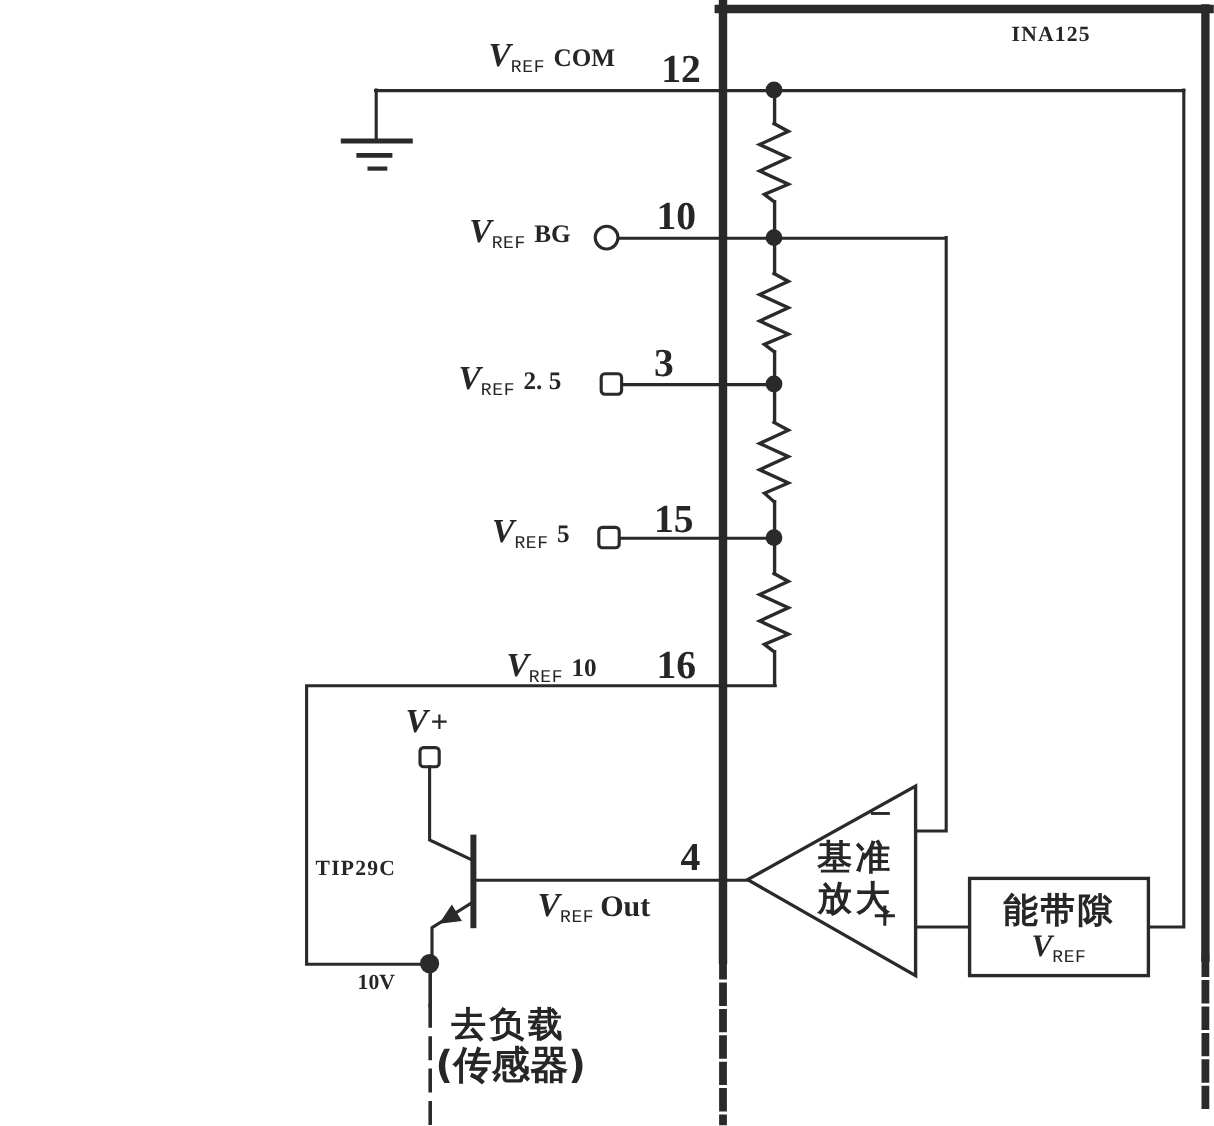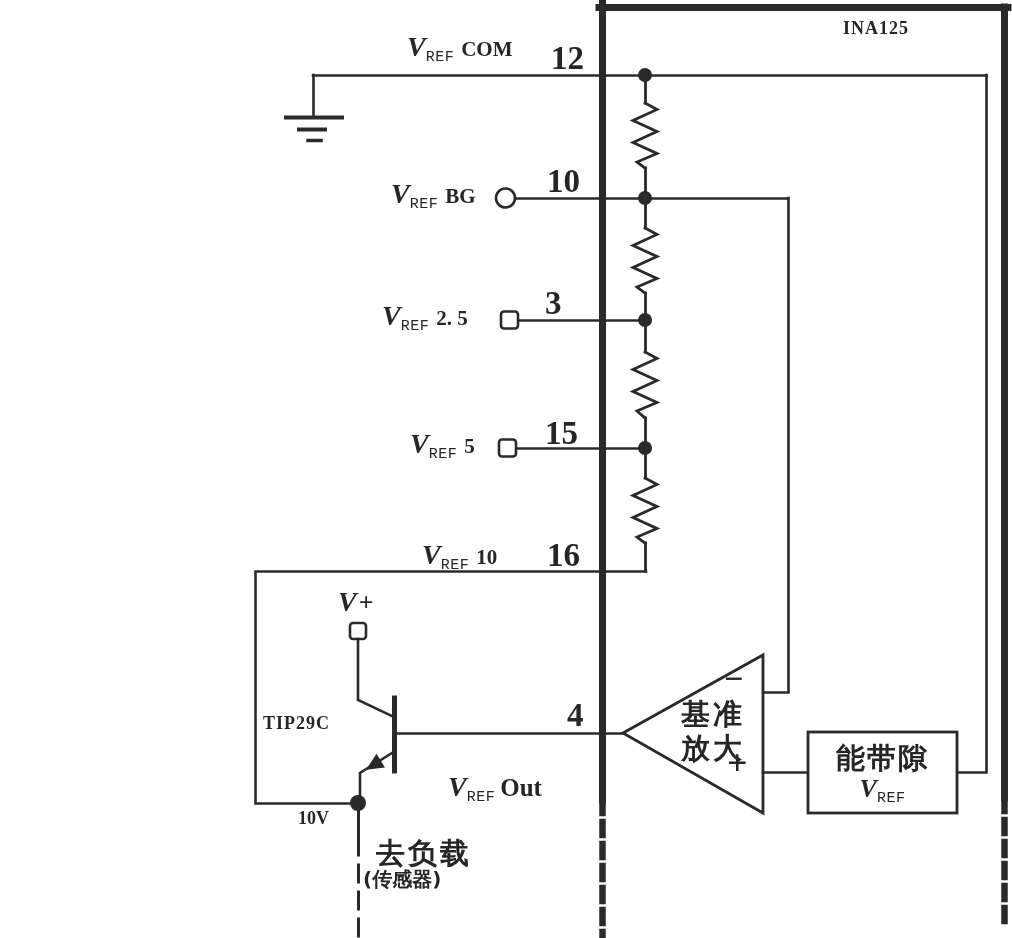--- a/index.html
+++ b/index.html
@@ -11,21 +11,21 @@
   .lbl{position:absolute;white-space:nowrap;color:#262626;}
   .serif-lg{font-size:18px;font-weight:600;letter-spacing:1px;}
   .pin-num{font-size:33px;font-weight:600;}
   .vref .v{font-style:italic;font-weight:700;font-size:28px;}
   .vref sub{font-size:15px;font-weight:400;letter-spacing:.5px;vertical-align:-5px;line-height:0;font-family:Liberation Mono, monospace;}
   .vref .sfx{font-size:21px;font-weight:600;margin-left:7px;}
   .vref .sfx-tight{font-size:25px;font-weight:600;margin-left:5px;}
   .plus-sign{font-size:26px;font-weight:600;margin-left:2px;}
   .cjk{font-family:"DejaVu Sans","Liberation Sans",sans-serif;font-weight:700;}
   .cjk-27{font-size:29px;letter-spacing:3px;line-height:30px;}
-  .cjk-26{font-size:20px;letter-spacing:0px;}
+  .cjk-26{font-size:32px;letter-spacing:0px;}
   .opamp-sign{font-weight:600;line-height:1;}
   .box-text{width:149px;text-align:center;}
   #watermark{
     font-family:"DejaVu Sans","Liberation Sans",sans-serif;
     font-size:40px;color:#c9c9c9;letter-spacing:1px;font-weight:400;
   }
 </style>
 </head>
 <body>
 
@@ -120,21 +120,21 @@
   </div>
   <div class="lbl vref" style="left:382px;top:300px;">
     <span class="v">V</span><sub>REF</sub><span class="sfx">2. 5</span>
   </div>
   <div class="lbl vref" style="left:410px;top:428px;">
     <span class="v">V</span><sub>REF</sub><span class="sfx">5</span>
   </div>
   <div class="lbl vref" style="left:422px;top:527px;margin-top:12px;">
     <span class="v">V</span><sub>REF</sub><span class="sfx">10</span>
   </div>
-  <div class="lbl vref" style="left:448px;top:739px;margin-top:32px;">
+  <div class="lbl vref" style="left:448px;top:739px;">
     <span class="v">V</span><sub>REF</sub><span class="sfx-tight">Out</span>
   </div>
 
   <div class="lbl vref" style="left:338px;top:586px;">
     <span class="v">V</span><span class="plus-sign">+</span>
   </div>
 
   <div class="lbl serif-lg" style="left:263px;top:713px;">TIP29C</div>
   <div class="lbl serif-lg" style="left:298px;top:808px;letter-spacing:0;">10V</div>
 

